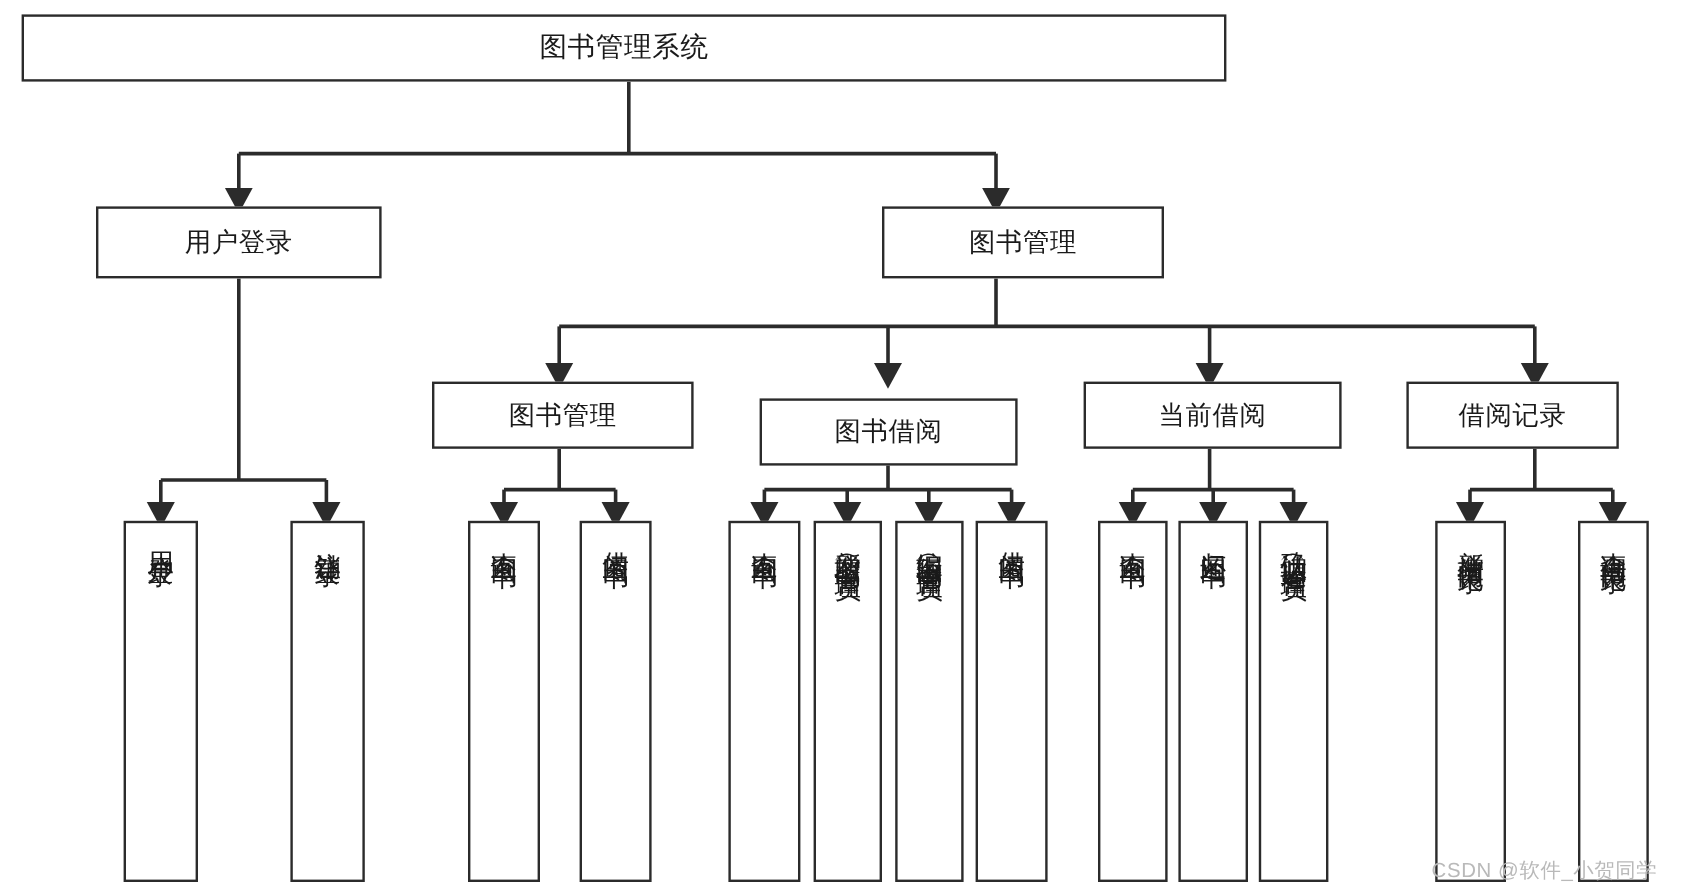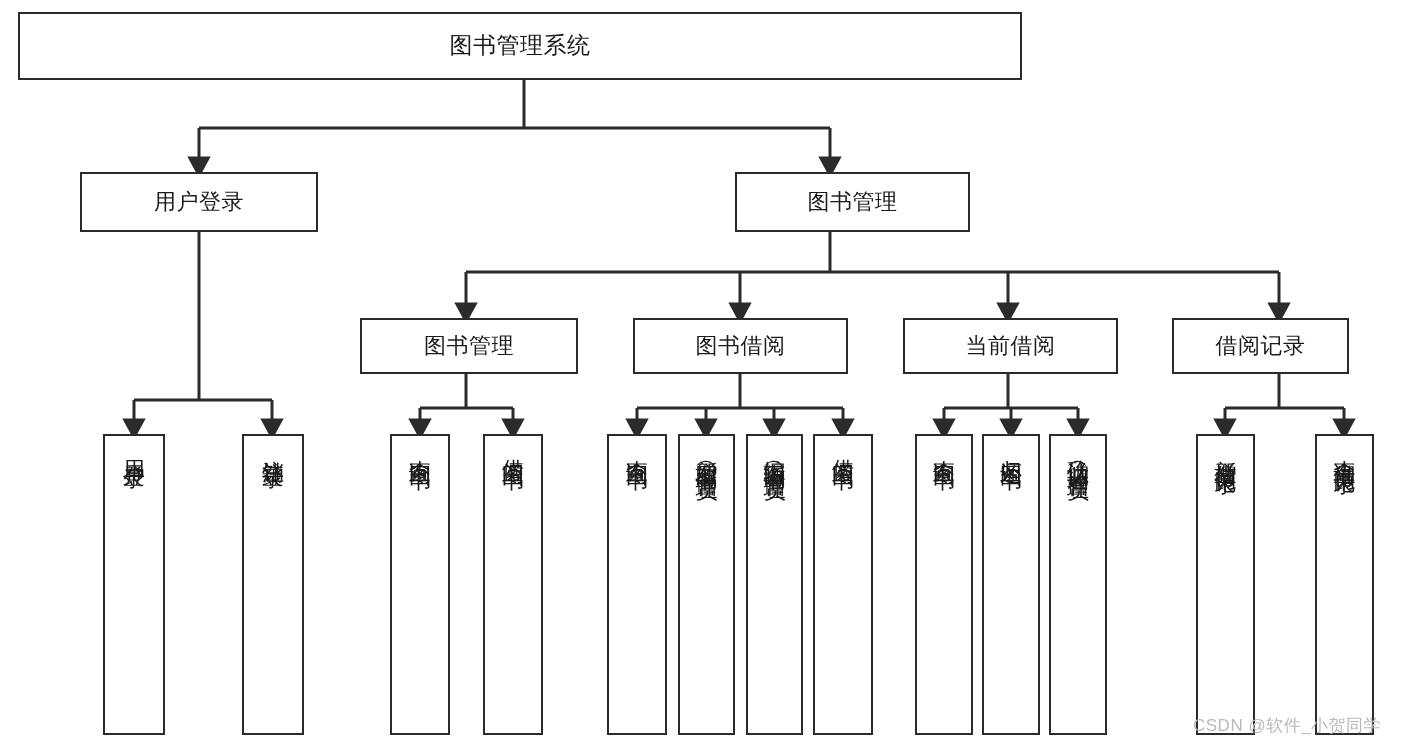--- a/index.html
+++ b/index.html
@@ -110,33 +110,33 @@
         <line x1="1011" y1="408" x2="1011" y2="428" marker-end="url(#arrowhead)"></line>
         <line x1="1078" y1="408" x2="1078" y2="428" marker-end="url(#arrowhead)"></line>
         <line x1="1279" y1="374" x2="1279" y2="408"></line>
         <line x1="1225" y1="408" x2="1344" y2="408"></line>
         <line x1="1225" y1="408" x2="1225" y2="428" marker-end="url(#arrowhead)"></line>
         <line x1="1344" y1="408" x2="1344" y2="428" marker-end="url(#arrowhead)"></line>
       </g>
   </svg>
 
   <div id="node-layer">
-      <div class="node h-node h-node-root" style="left: 18px; top: 12px; width: 1004px; height: 68px;">
+      <div class="node h-node h-node-root" style="left: 18px; top: 12px; width: 1004px; height: 56px;">
         <span class="node-label">图书管理系统</span>
       </div>
       <div class="node h-node" style="left: 80px; top: 172px; width: 238px; height: 60px;">
         <span class="node-label">用户登录</span>
       </div>
       <div class="node h-node" style="left: 712px; top: 172px; width: 235px; height: 60px; margin-left: 23px;">
         <span class="node-label">图书管理</span>
       </div>
       <div class="node h-node" style="left: 360px; top: 318px; width: 218px; height: 56px;">
         <span class="node-label">图书管理</span>
       </div>
-      <div class="node h-node" style="left: 633px; top: 318px; width: 215px; height: 56px;">
+      <div class="node h-node" style="left: 633px; top: 332px; width: 215px; height: 56px;">
         <span class="node-label">图书借阅</span>
       </div>
       <div class="node h-node" style="left: 903px; top: 318px; width: 215px; height: 56px;">
         <span class="node-label">当前借阅</span>
       </div>
       <div class="node h-node" style="left: 1172px; top: 318px; width: 177px; height: 56px;">
         <span class="node-label">借阅记录</span>
       </div>
       <div class="node v-node" style="left: 103px; top: 434px; width: 62px; height: 301px;">
         <span class="node-label">用户登录</span>

